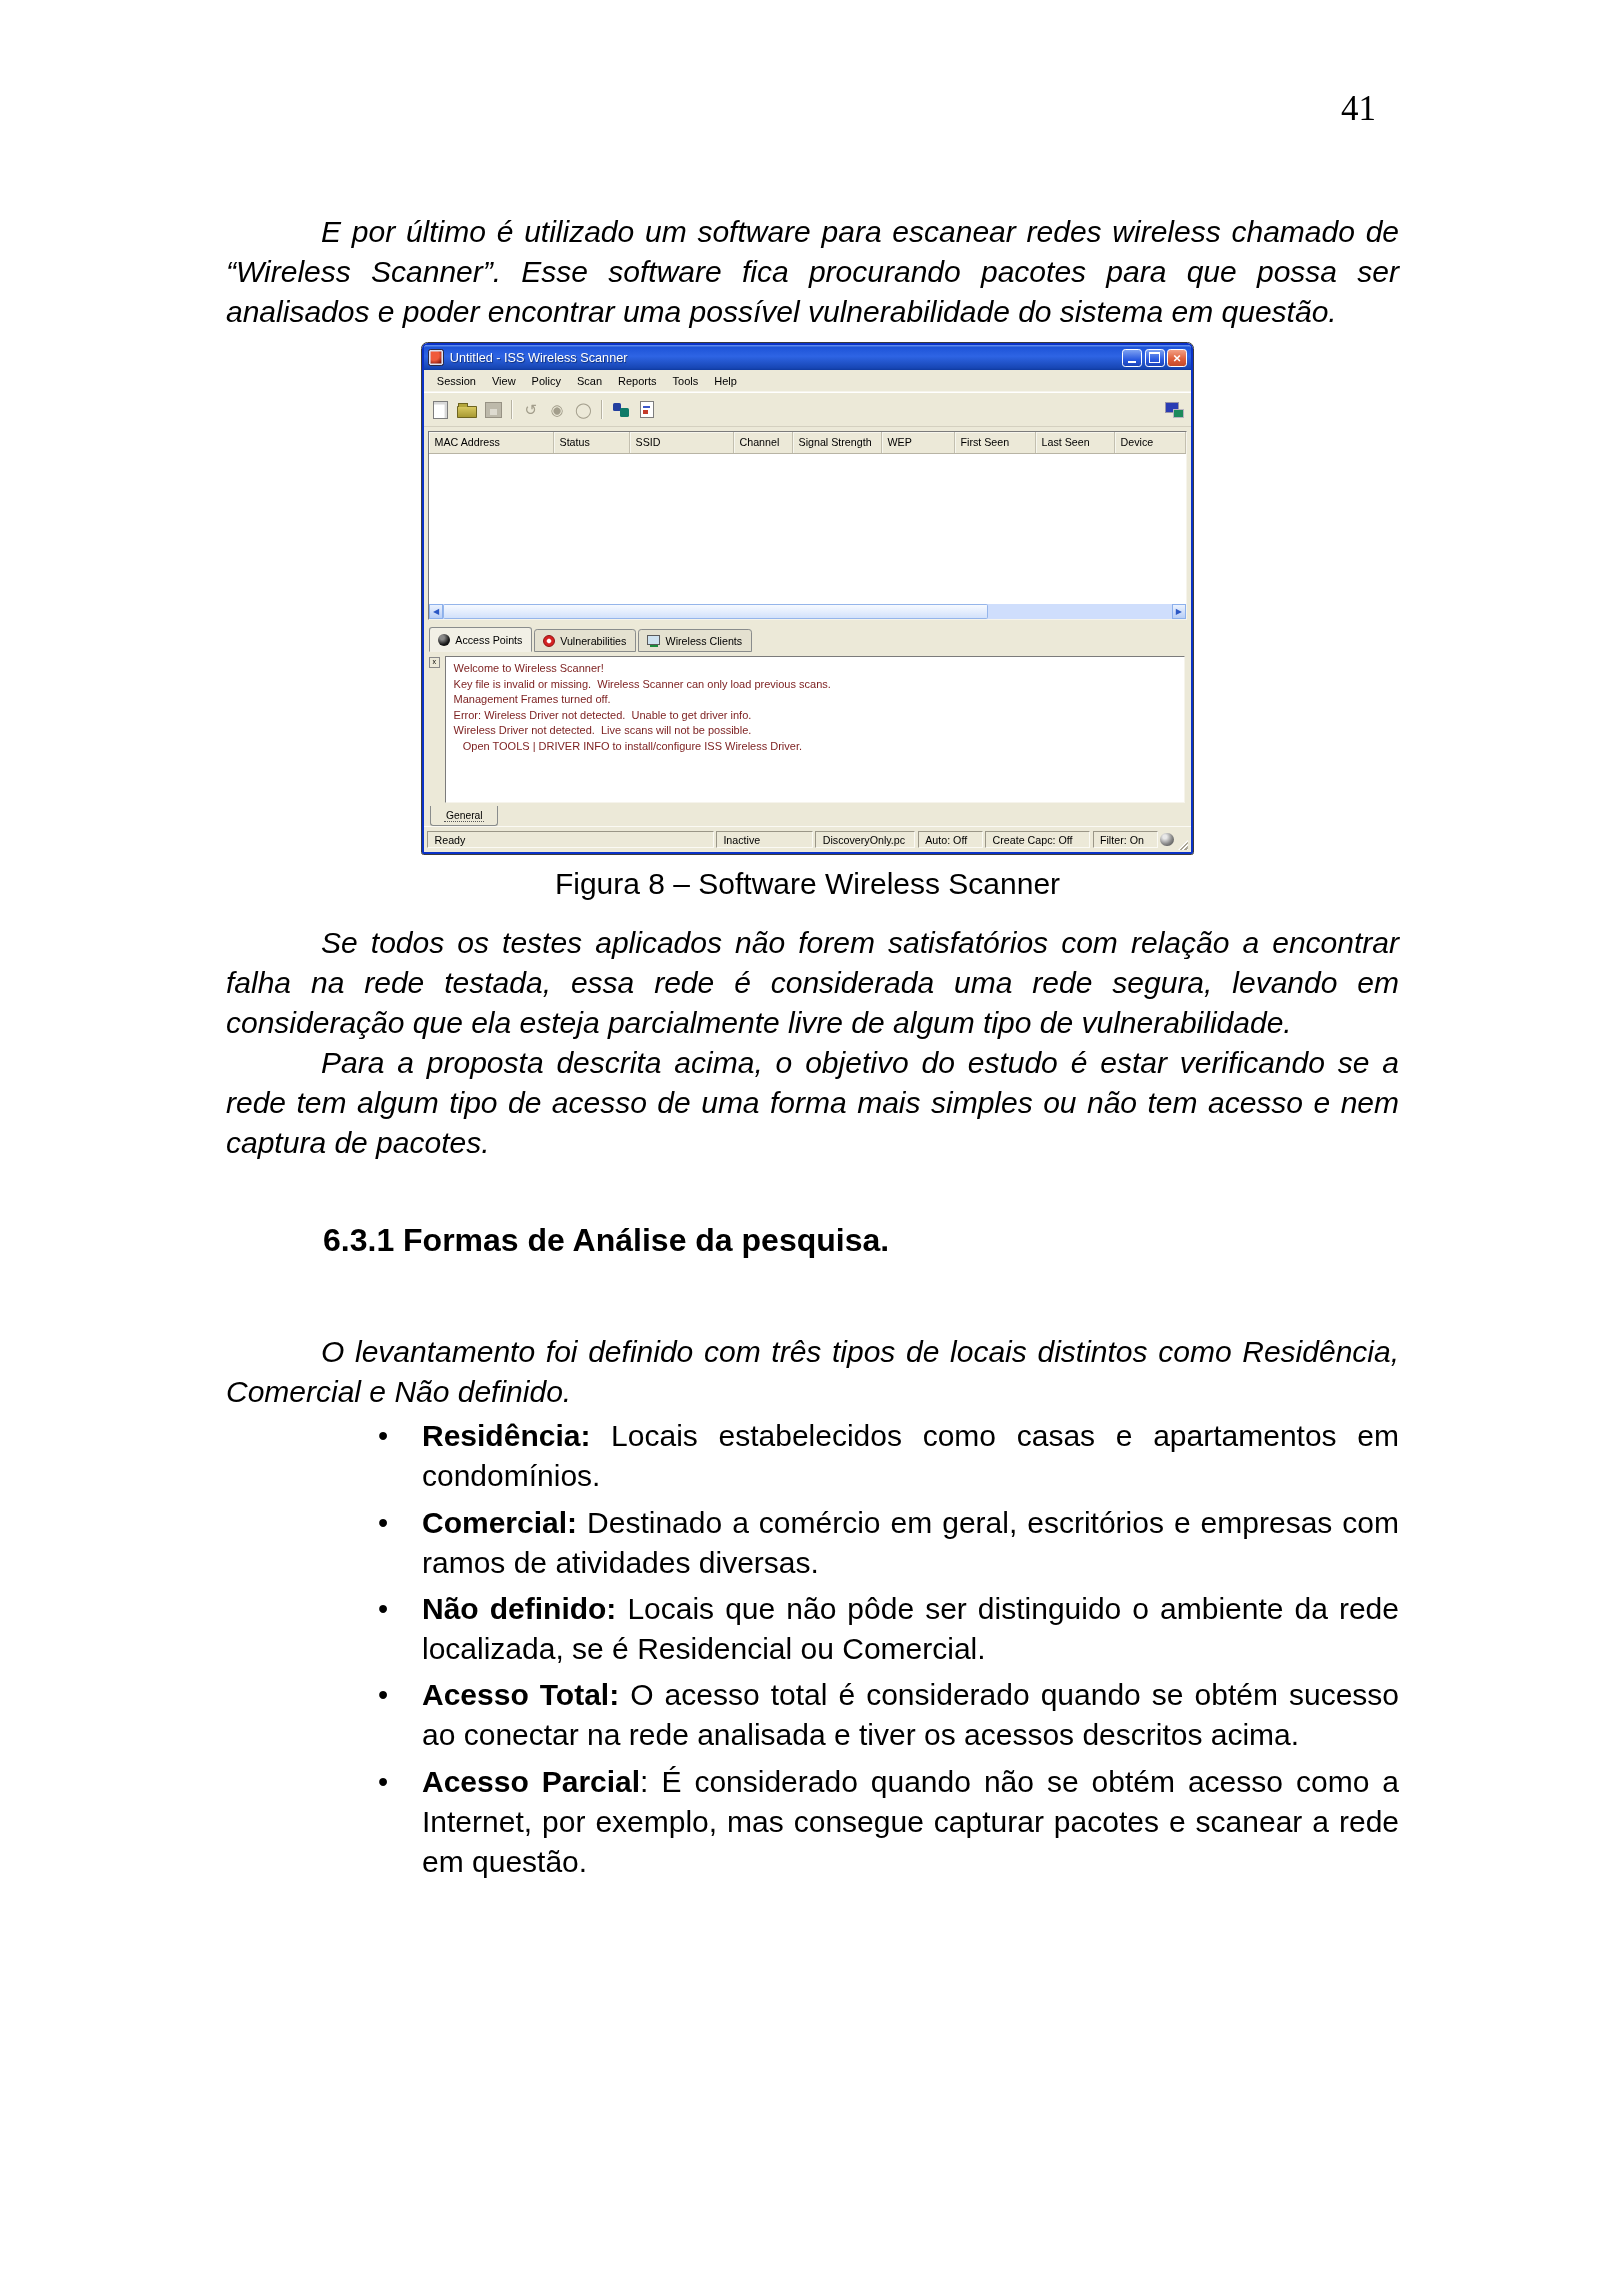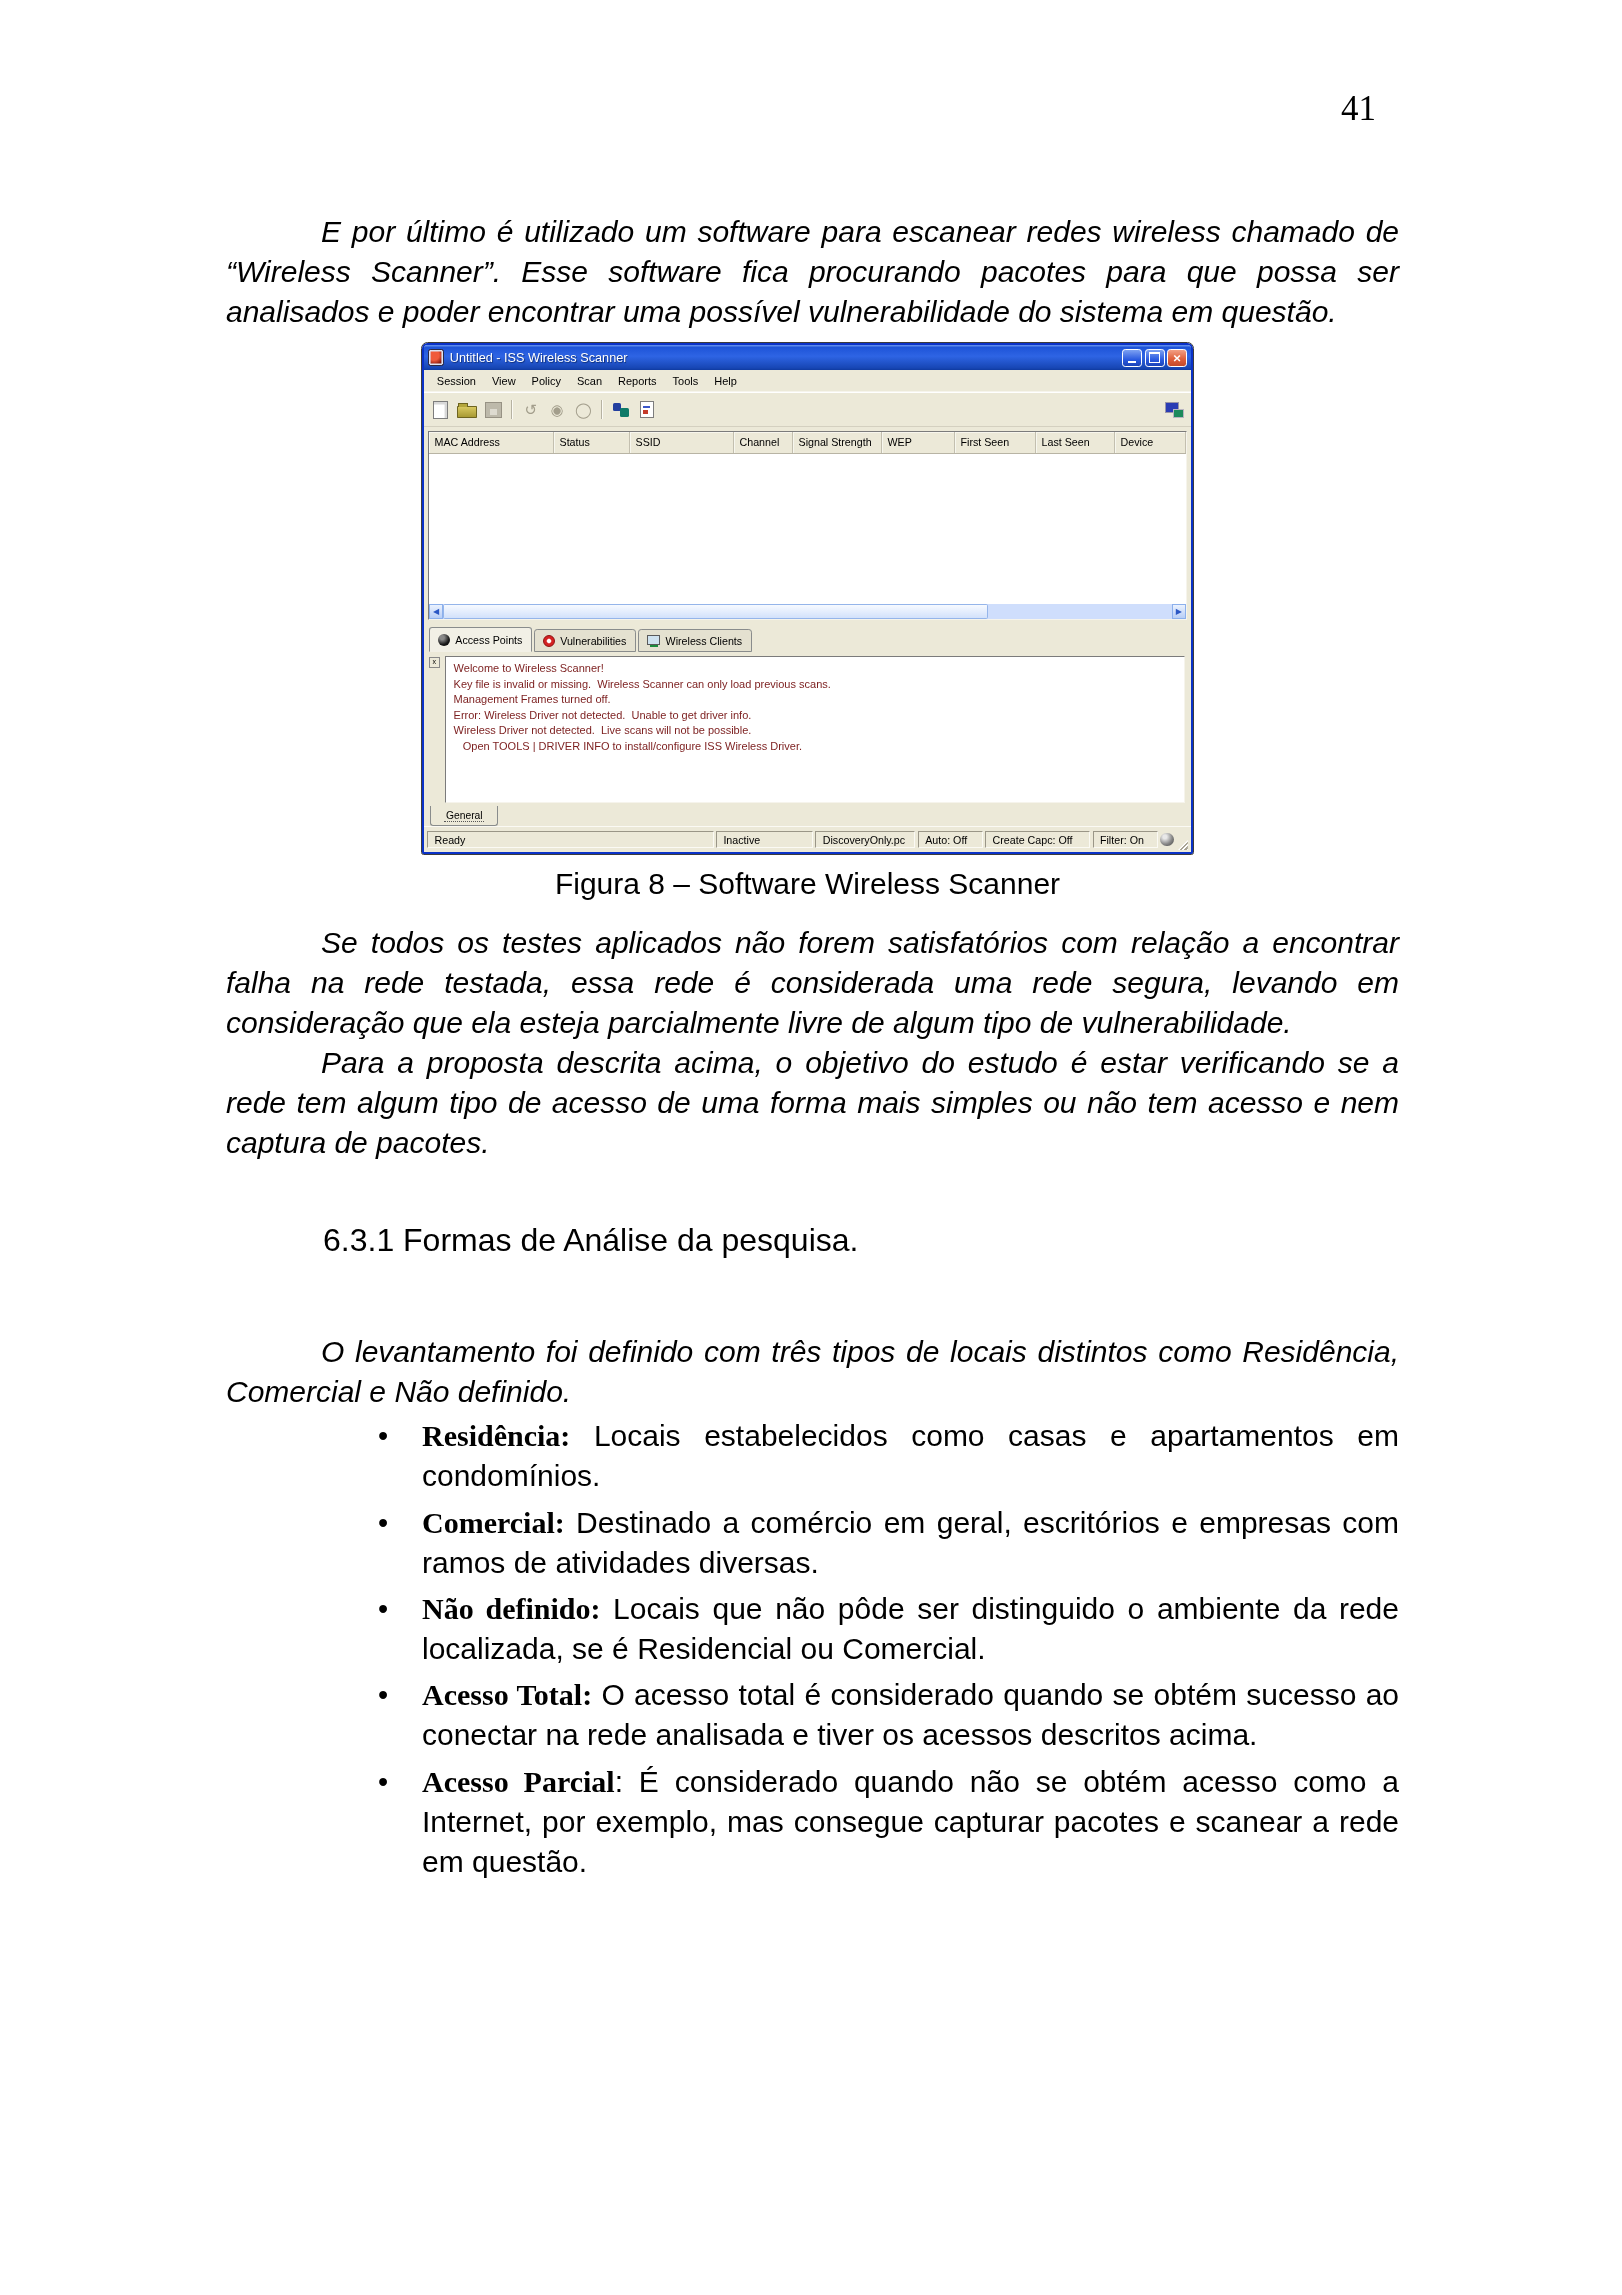--- a/index.html
+++ b/index.html
@@ -10,27 +10,27 @@
   .page-number {
     position:absolute; top:89px; left:1341px;
     font-family:"Liberation Serif", serif; font-size:35px;
   }
   .content { position:absolute; left:226px; top:212px; width:1173px; }
   .para {
     margin:0; font-size:30px; line-height:40px; text-align:justify;
     text-indent:95px; hyphens:manual;font-style:italic; -webkit-hyphens:manual;
   }
   .para.gap-top { margin-top:22px; }
-  .heading { font-size:32px; font-weight:normal; margin:59px 0 73px 97px; }
+  .heading { font-size:32px; font-weight:bold; margin:59px 0 73px 97px; }
 
   .blist { list-style:none; margin:4.8px 0 4.8px 0; padding:0 0 0 152px; }
   .blist li { display:flex; margin:0 0 6.3px 0; }
   .bullet { width:44px; font-size:29px; line-height:40px; }
   .li-body { flex:1; font-size:30px; line-height:40px; text-align:justify; hyphens:manual; }
-  .li-body b { font-weight:bold;font-family:Liberation Serif, serif; }
+  .li-body b { font-weight:bold; }
 
   
   .figure { margin:11px 0 19px 196px; width:771px; }
   .caption { text-align:center; font-size:30px; margin-top:12.7px; }
 
   .win {
     width:771px; height:511px; box-sizing:border-box;
     border:2.4px solid #0A32C8; border-radius:5.5px 5.5px 1.6px 1.6px;
     background:#ECE9D8; display:flex; flex-direction:column;
     outline:0.8px solid #3c3c3c;

